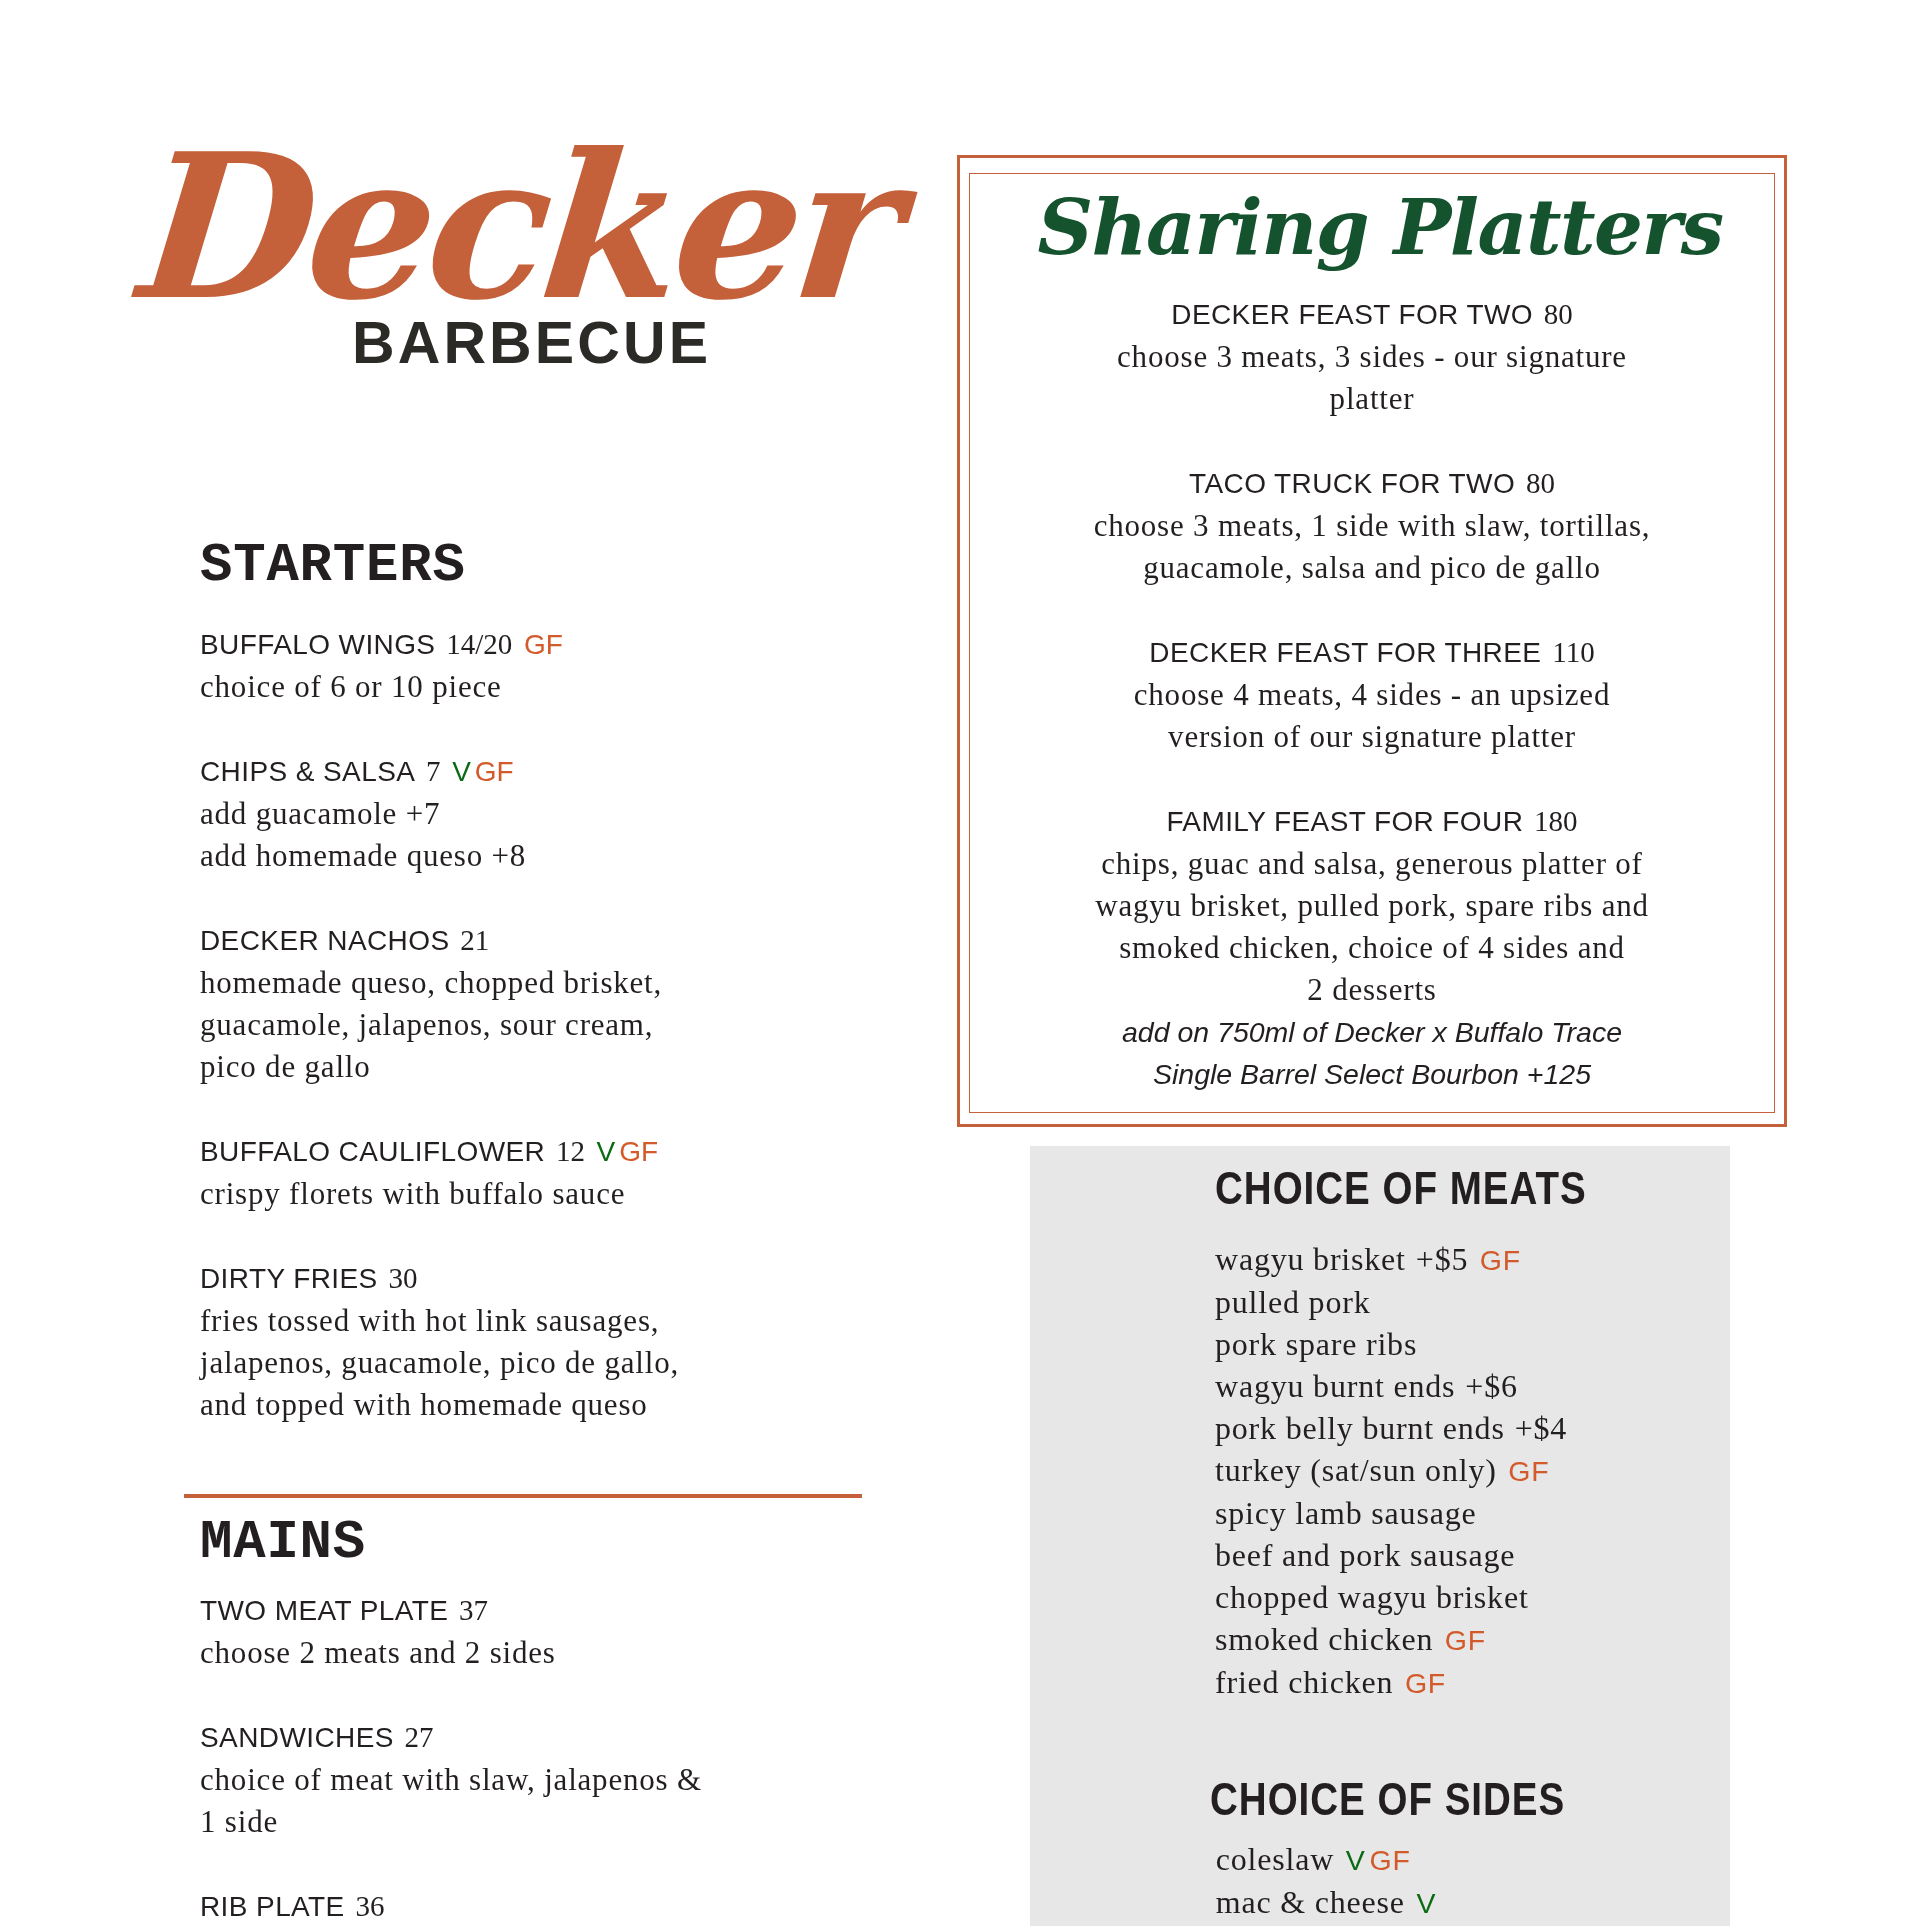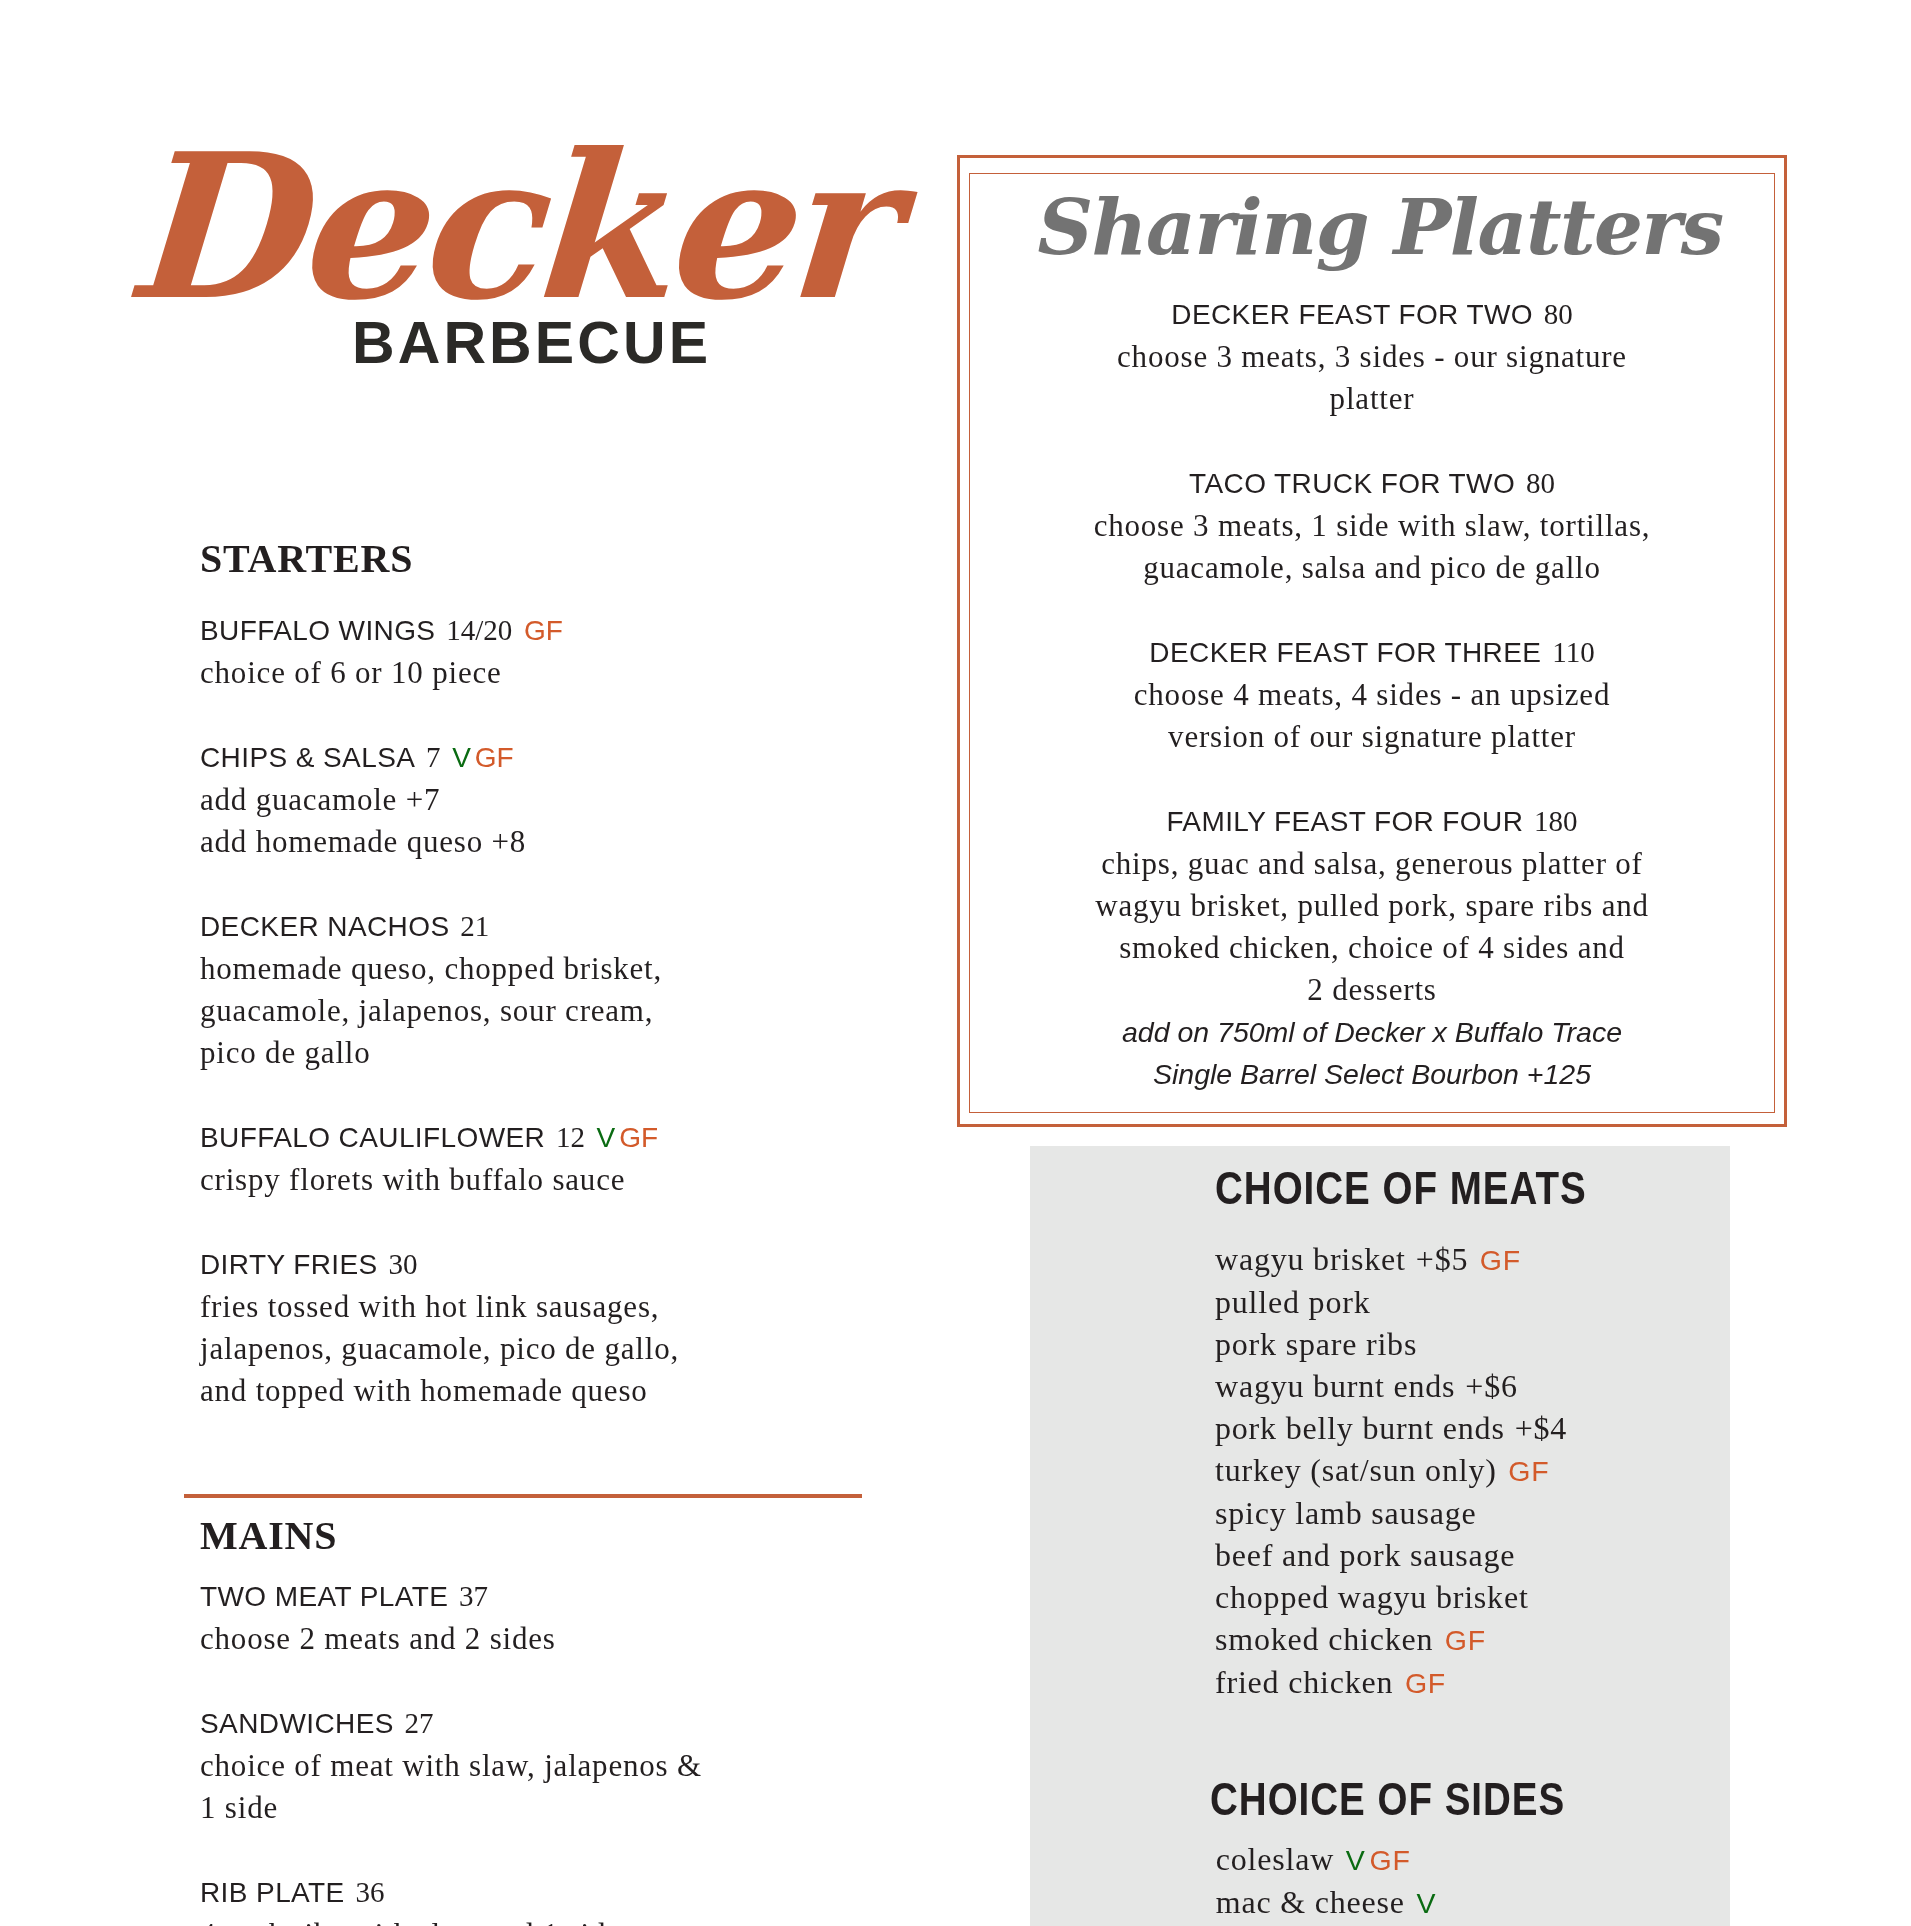--- a/index.html
+++ b/index.html
@@ -16,22 +16,22 @@
     font-size: 200px; line-height: 1; color: #c4603a; letter-spacing: -7px;
     transform: skewX(-6deg);
   }
   .logo-sub {
     left: 352px; top: 314px;
     font-family: "Liberation Sans", sans-serif; font-weight: bold;
     font-size: 59px; line-height: 1; color: #2b2a27; letter-spacing: 3.1px;
   }
   
   .sec-head {
-    font-family: Liberation Serif, serif; font-weight: bold;
-    font-size: 40px; line-height: 1; color: #231f20; letter-spacing: 0.8px;
+    font-family: Liberation Mono, monospace; font-weight: bold;
+    font-size: 54px; line-height: 1; color: #231f20; letter-spacing: 0.8px;
   }
   .col-left { left: 200px; width: 674px; }
   .item { margin: 0; }
   .item-title {
     font-family: "Liberation Sans", sans-serif; font-size: 28px;
     line-height: 42px; color: #231f20; white-space: nowrap;
   }
   .item-name { font-weight: normal; letter-spacing: 0.4px; text-align: center; }
   .item-price { margin-left: 10.8px; font-family: "Liberation Serif", serif; font-size: 29px; }
   .item-desc {
@@ -50,21 +50,21 @@
     left: 957px; top: 155px; width: 830px; height: 972px;
     box-sizing: border-box; border: 3.5px solid #c4603a;
   }
   .box-inner {
     left: 969px; top: 173px; width: 806px; height: 940px;
     box-sizing: border-box; border: 1.9px solid #c4603a;
   }
   .platters-title {
     left: 969px; width: 822px; top: 185px; text-align: center;
     font-family: "DejaVu Serif", serif; font-style: italic; font-weight: bold;
-    font-size: 77px; line-height: 1.1; color: #737373; letter-spacing: -1.5px;
+    font-size: 77px; line-height: 1.1; color: #14532d; letter-spacing: -1.5px;
   }
   .platters-body {
     left: 1002px; width: 740px; top: 293px; text-align: center;
   }
   .platters-body .item-title { white-space: normal; }
   .addon {
     font-family: "Liberation Sans", sans-serif; font-style: italic; font-weight: normal;
     font-size: 28.5px; line-height: 42px; color: #231f20;
   }
   

